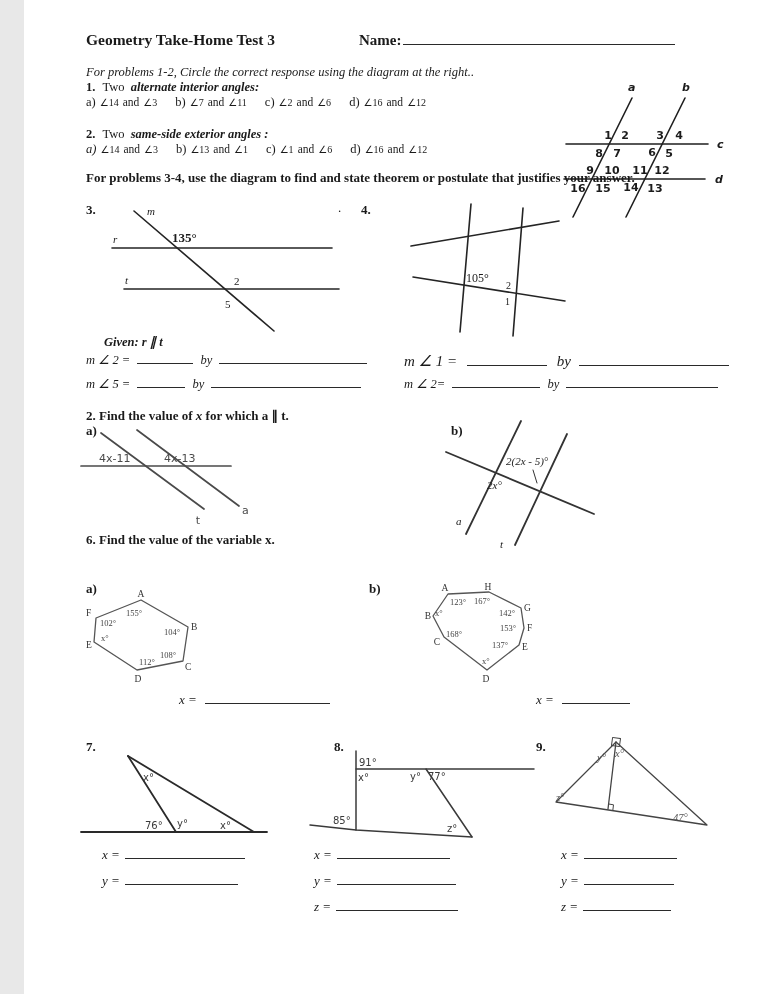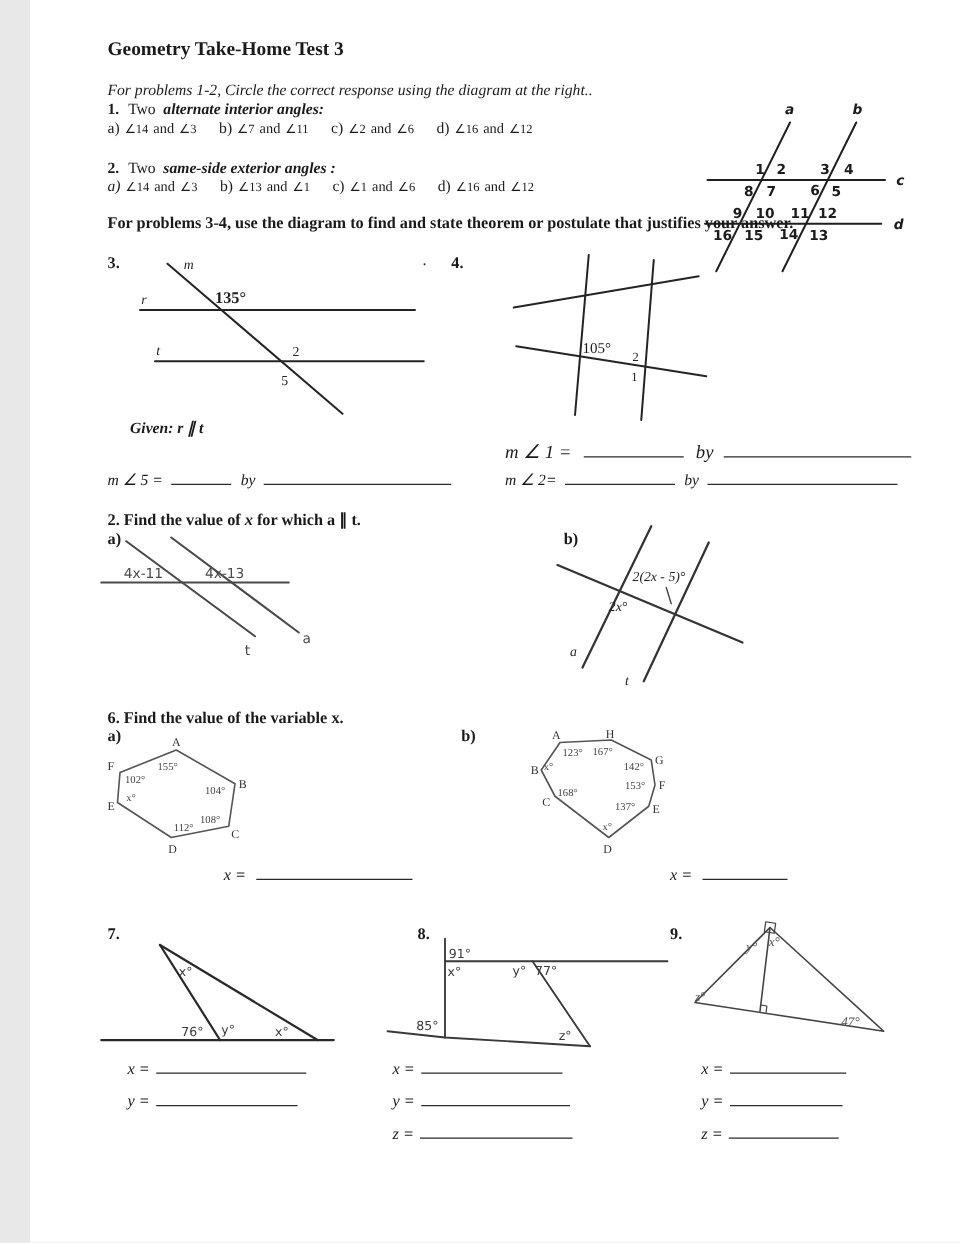--- a/index.html
+++ b/index.html
@@ -30,20 +30,23 @@
   .hexv { font-family:"Liberation Serif",serif; font-size:9.5px; fill:#333; }
   .hexa { font-family:"Liberation Serif",serif; font-size:8.5px; fill:#444; }
   .g9   { font-family:"Liberation Serif",serif; font-style:italic; font-size:10.5px; fill:#555; }
 </style>
 </head>
 <body>
 
 <div class="page">
 
   <div class="abs b" style="left:62px; top:31px; font-size:15.5px">Geometry Take-Home Test 3</div>
+  <div class="abs" style="left:335px; top:31px; font-size:15px">
+    <span class="b">Name:</span><span class="u" style="width:272px; margin-left:2px; height:14px"></span>
+  </div>
 
   <div class="abs i" style="left:62px; top:65px; font-size:12.5px">For problems 1-2, Circle the correct response using the diagram at the right..</div>
 
   <div class="abs" style="left:62px; top:80px; font-size:12.5px">
     <span class="b">1.</span>
     <span style="margin:0 3px 0 4px">Two</span>
     <span class="bi">alternate interior angles:</span>
   </div>
   <div class="abs opts" style="left:62px; top:95px">
     <span class="opt">
@@ -173,20 +176,26 @@
       <line x1="114" y1="8" x2="104" y2="136" marker-start="url(#m4)" marker-end="url(#m4)"></line>
       <line x1="2" y1="46" x2="150" y2="21" marker-start="url(#m4)" marker-end="url(#m4)"></line>
       <line x1="4" y1="77" x2="156" y2="101" marker-start="url(#m4)" marker-end="url(#m4)"></line>
     </g>
     <text class="deg13" style="font-weight:normal; font-size:12px" x="57" y="82">105°</text>
     <text class="snum" style="font-size:10px" x="97" y="89">2</text>
     <text class="snum" style="font-size:10px" x="96" y="105">1</text>
   </svg>
 
   <div class="abs bi" style="left:80px; top:334px; font-size:12.5px">Given: r ∥ t</div>
+  <div class="abs i" style="left:62px; top:352px; font-size:12.5px">
+    <span>m ∠ 2 =</span>
+    <span class="u" style="width:56px; margin:0 4px"></span>
+    <span>by</span>
+    <span class="u" style="width:148px; margin-left:4px"></span>
+  </div>
   <div class="abs i" style="left:62px; top:376px; font-size:12.5px">
     <span>m ∠ 5 =</span>
     <span class="u" style="width:48px; margin:0 4px"></span>
     <span>by</span>
     <span class="u" style="width:150px; margin-left:4px"></span>
   </div>
   <div class="abs i" style="left:380px; top:352px; font-size:15px">
     <span>m ∠ 1 =</span>
     <span class="u" style="width:80px; margin:0 6px"></span>
     <span>by</span>
@@ -233,21 +242,21 @@
       <line x1="77" y1="3" x2="22" y2="116" marker-start="url(#m5b)" marker-end="url(#m5b)"></line>
       <line x1="123" y1="16" x2="71" y2="127" marker-start="url(#m5b)" marker-end="url(#m5b)"></line>
     </g>
     <line x1="89" y1="52" x2="93" y2="65" stroke="#333" stroke-width="1" marker-end="url(#m5b)"></line>
     <text class="sit" x="62" y="47">2(2x - 5)°</text>
     <text class="sit" x="43" y="71">2x°</text>
     <text class="sit" x="12" y="107">a</text>
     <text class="sit" x="56" y="130">t</text>
   </svg>
 
-  <div class="abs b" style="left:62px; top:566px; font-size:13px">6. Find the value of the variable x.</div>
+  <div class="abs b" style="left:62px; top:532px; font-size:13px">6. Find the value of the variable x.</div>
   <div class="abs b" style="left:62px; top:581px; font-size:13px">a)</div>
   <div class="abs b" style="left:345px; top:581px; font-size:13px">b)</div>
 
   <svg class="dgm" style="left:62px; top:590px" width="135" height="98" viewBox="0 0 135 98">
     <polygon points="55,10 102,37 97,71 51,80 8,52 10,28" stroke="#555" stroke-width="1.3"></polygon>
     <text class="hexv" text-anchor="middle" x="55" y="7">A</text>
     <text class="hexv" x="105" y="40">B</text>
     <text class="hexv" x="99" y="80">C</text>
     <text class="hexv" text-anchor="middle" x="52" y="92">D</text>
     <text class="hexv" x="0" y="58">E</text>

